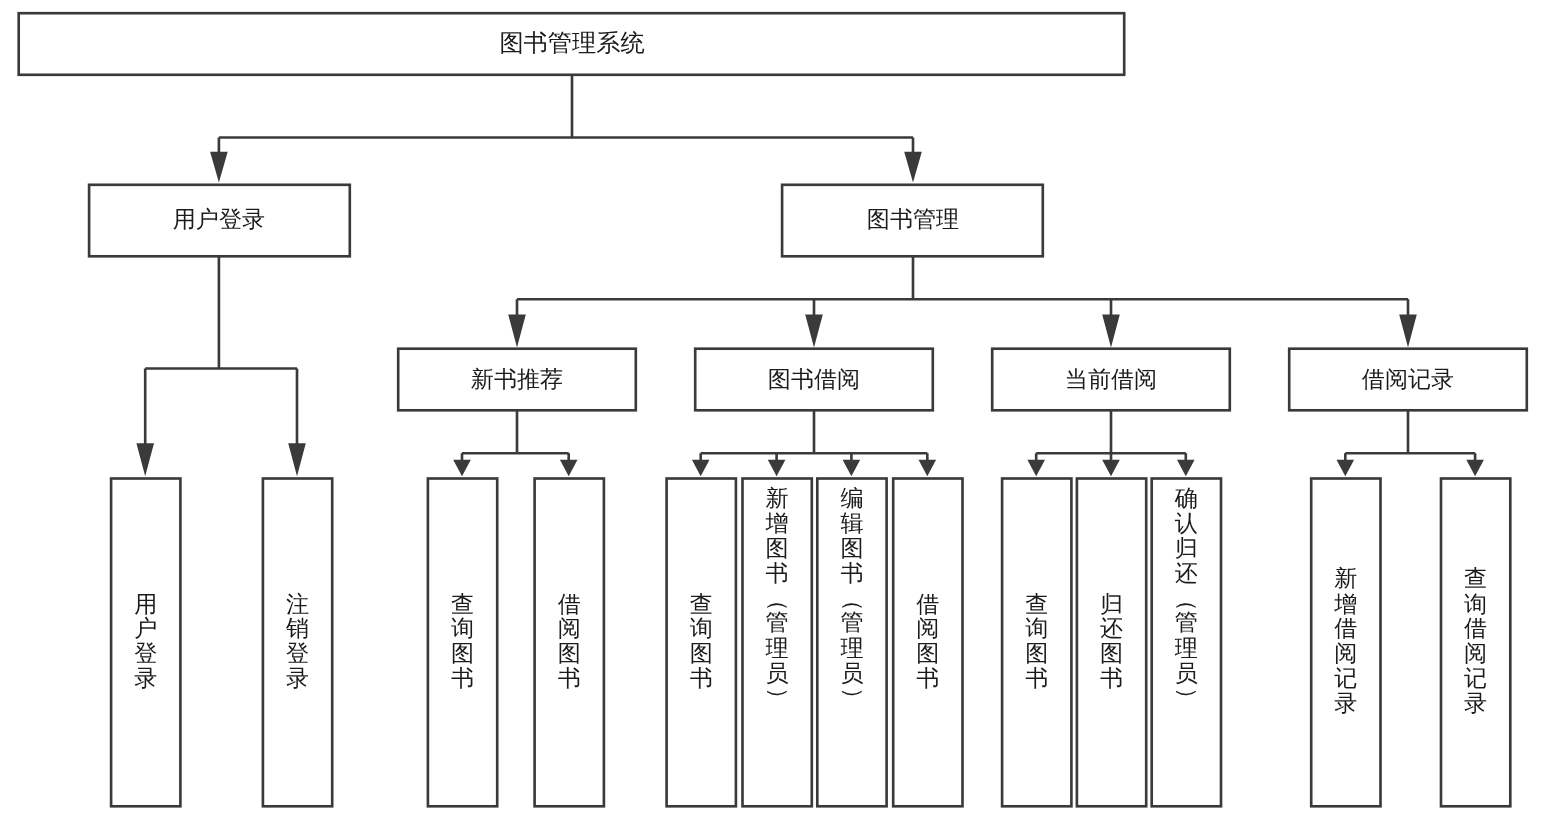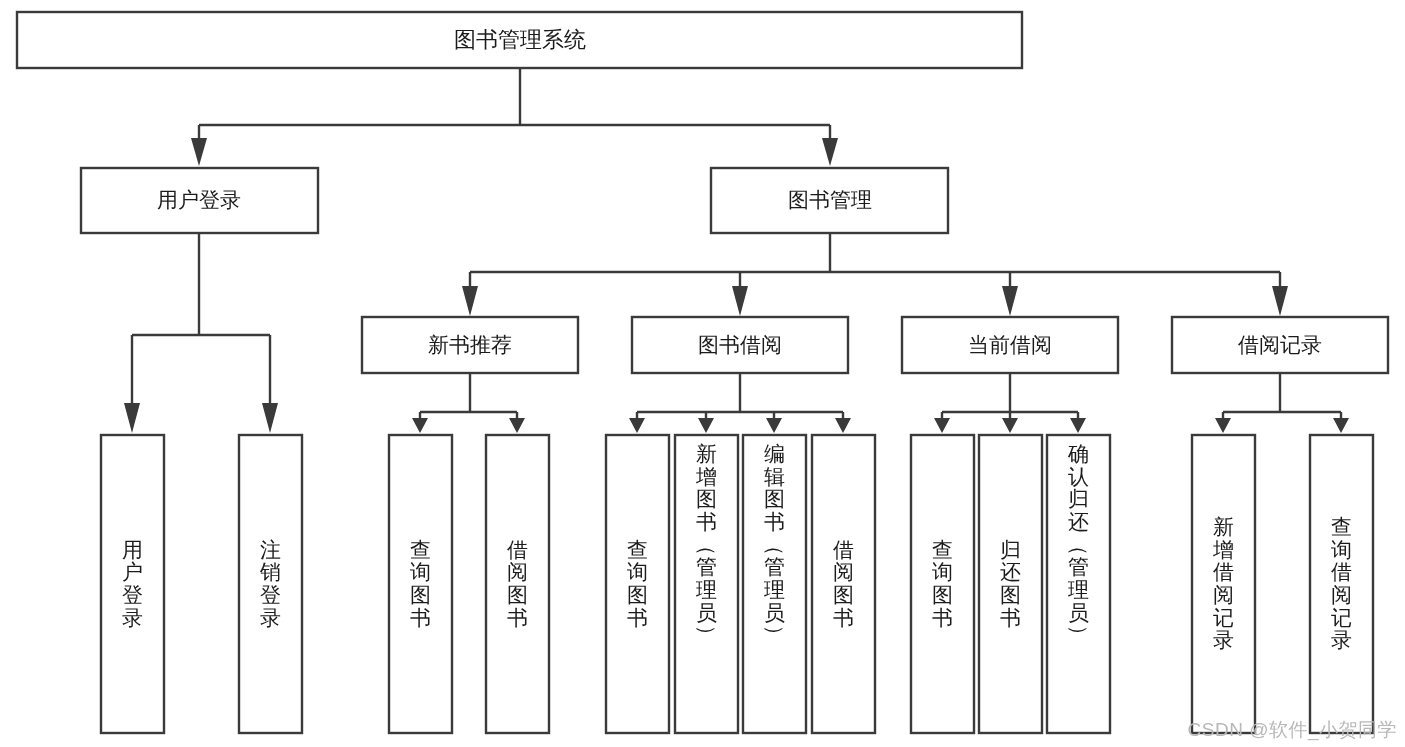--- a/index.html
+++ b/index.html
@@ -297,15 +297,14 @@
     </div>
   <div class="vlabel" style="left:1310px; top:435px; width:63px; height:298px;">
       <span>查</span>
       <span>询</span>
       <span>借</span>
       <span>阅</span>
       <span>记</span>
       <span>录</span>
     </div>
 
-  <div class="watermark">CSDN @软件_小贺同学</div>
 
 </div>
 
 </body></html>

